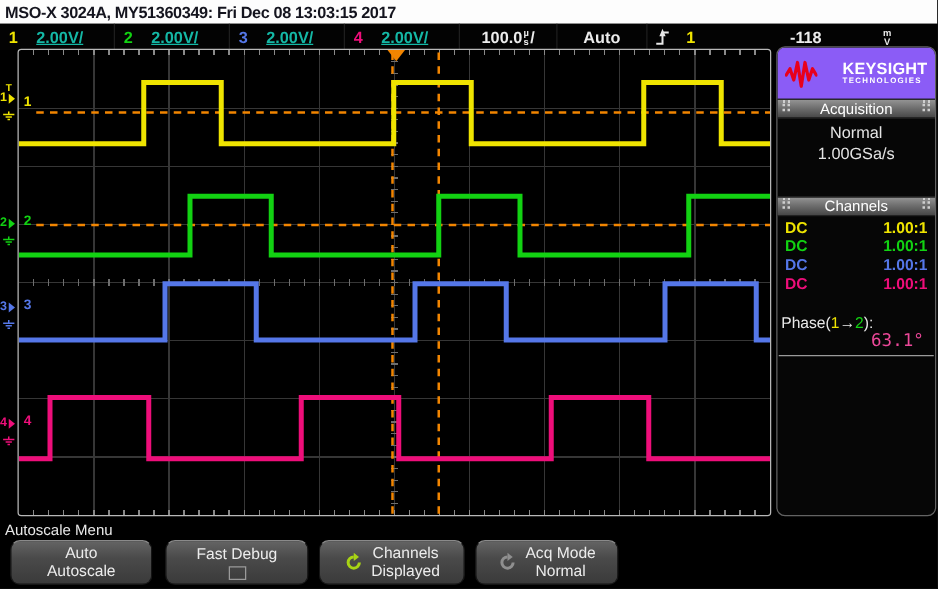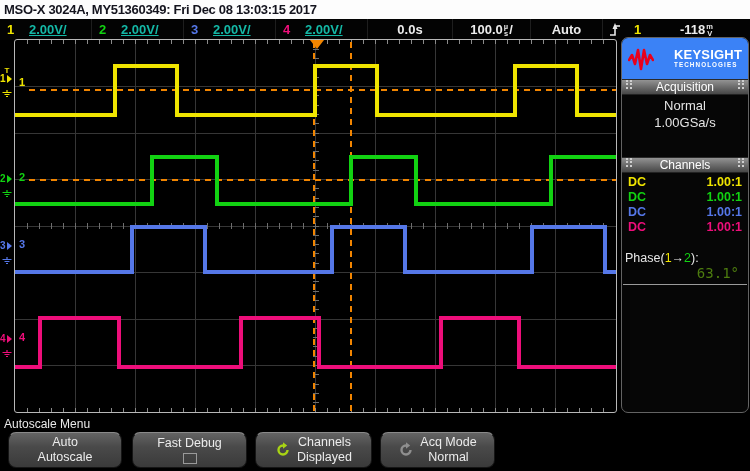--- a/index.html
+++ b/index.html
@@ -17,57 +17,57 @@
                 display:flex; align-items:center; color:#ececec; font-size:13px; font-weight:700; }
   .slot { display:flex; align-items:center; height:100%; border-right:1px solid #1e1e1e; }
   .slot.ch { width:92px; padding-left:7px; }
   .slot .num { width:14px; }
   .slot .val { margin-left:8px; color:#14b8a6;text-decoration:underline; }
   .slot.center { justify-content:center; border-right:1px solid #1e1e1e; }
   .stack { display:inline-flex; flex-direction:column; align-items:center; font-size:7.5px;
            line-height:6.5px; font-weight:700; margin:0 1px; transform:translateY(1px); }
   .trig-slot { flex:1; display:flex; align-items:center; border-right:none; height:100%; }
   .trig-slot .src { margin-left:12px; }
-  .trig-slot .lvl { margin-left:auto; margin-right:36px; display:flex; align-items:center; }
+  .trig-slot .lvl { margin-left:auto; margin-right:36px; display:flex; align-items:center;gap:48px; }
 
   
   .plot { position:absolute; left:14px; top:39px; width:603px; height:374px;
           border:1px solid #b8b8b8; border-radius:3px; background:#000; }
   .plot svg { position:absolute; left:0; top:0; }
 
   
   .left-strip { position:absolute; left:0; top:39px; width:14px; height:374px; }
   .gmark { position:absolute; left:0; width:14px; }
   .gmark .trow { display:flex; align-items:center; height:10px; }
   .gmark .gnum { font-size:10px; font-weight:700; line-height:10px; }
   .gmark .ptr { width:0; height:0; border-left:5px solid; border-top:4px solid transparent;
                 border-bottom:4px solid transparent; margin-left:1px; }
   .gmark .tee { font-size:8px; font-weight:700; line-height:7px; text-align:center; width:14px; }
   .inlabel { position:absolute; font-size:11px; font-weight:700; line-height:11px; }
 
   
   .sidebar { position:absolute; left:621px; top:37px; width:128px; height:376px; background:#060606;
              border:1px solid #636363; border-radius:7px; overflow:hidden; }
   .logo { height:41px; display:flex; align-items:center; justify-content:center; gap:20px;
-          background:#3b82f6; }
+          background:#8b5cf6; }
   .logo-text { color:#fff; }
   .logo-text .l1 { font-size:13px; font-weight:700; letter-spacing:0.2px; line-height:13px; }
   .logo-text .l2 { font-size:6.3px; font-weight:700; letter-spacing:1.1px; line-height:8px; }
   .sb-header { height:16px; background:linear-gradient(#939393,#6f6f6f 45%,#474747);
                border-top:1px solid #2a2a2a; border-bottom:1px solid #222;
                display:flex; align-items:flex-start; justify-content:space-between; padding:0 4px;
                color:#fff; font-size:12px; }
   .grip { width:6px; height:9px; border-left:2px dotted #cfcfcf; border-right:2px dotted #cfcfcf; }
   .acq-row { text-align:center; font-size:13px; color:#e4e4e4; line-height:17px; }
   .acq-block { padding-top:2px; height:62px; }
   .ch-rows { padding-top:2px; height:75px; }
   .ch-row { display:flex; justify-content:space-between; padding:0 6px; font-size:12.5px;
             font-weight:700; line-height:15px; }
   .meas-label { padding:3px 3px 0 3px; font-size:12.5px; color:#e8e8e8; }
-  .meas-value { text-align:right; padding-right:9px; font-size:14px; color:#4d7c0f;
+  .meas-value { text-align:right; padding-right:9px; font-size:14px; color:#ec4899;
                 font-family:"DejaVu Sans Mono", monospace; line-height:17px; }
   .meas-divider { border-bottom:1px solid #9a9a9a; margin:2px 1px 0 1px; }
 
   
   .menu-title { position:absolute; left:4px; top:417px; font-size:12px; color:#e8e8e8; }
   .softkey { position:absolute; top:432px; height:36px; border-radius:8px;
              background:linear-gradient(#646464,#4a4a4a 40%,#3a3a3a);
              border:1px solid #161616; border-top-color:#8a8a8a;
              display:flex; align-items:center; justify-content:center; gap:6px;
              color:#ececec; font-size:12.5px; }
@@ -90,23 +90,20 @@
       <span class="num" style="color: rgb(18, 210, 18);">2</span>
       <span class="val">2.00V/</span>
     </div>
     <div class="slot ch">
       <span class="num" style="color: rgb(85, 119, 232);">3</span>
       <span class="val">2.00V/</span>
     </div>
     <div class="slot ch">
       <span class="num" style="color: rgb(238, 14, 122);">4</span>
       <span class="val">2.00V/</span>
-    </div>
-    <div class="slot center" style="width:85px;">
-      <span>0.0s</span>
     </div>
     <div class="slot center" style="width:78px;">
       <span>100.0</span>
         <span class="stack">
           <span>µ</span>
           <span>s</span>
         </span>
         <span>/</span>
     </div>
     <div class="slot center" style="width:72px;">

